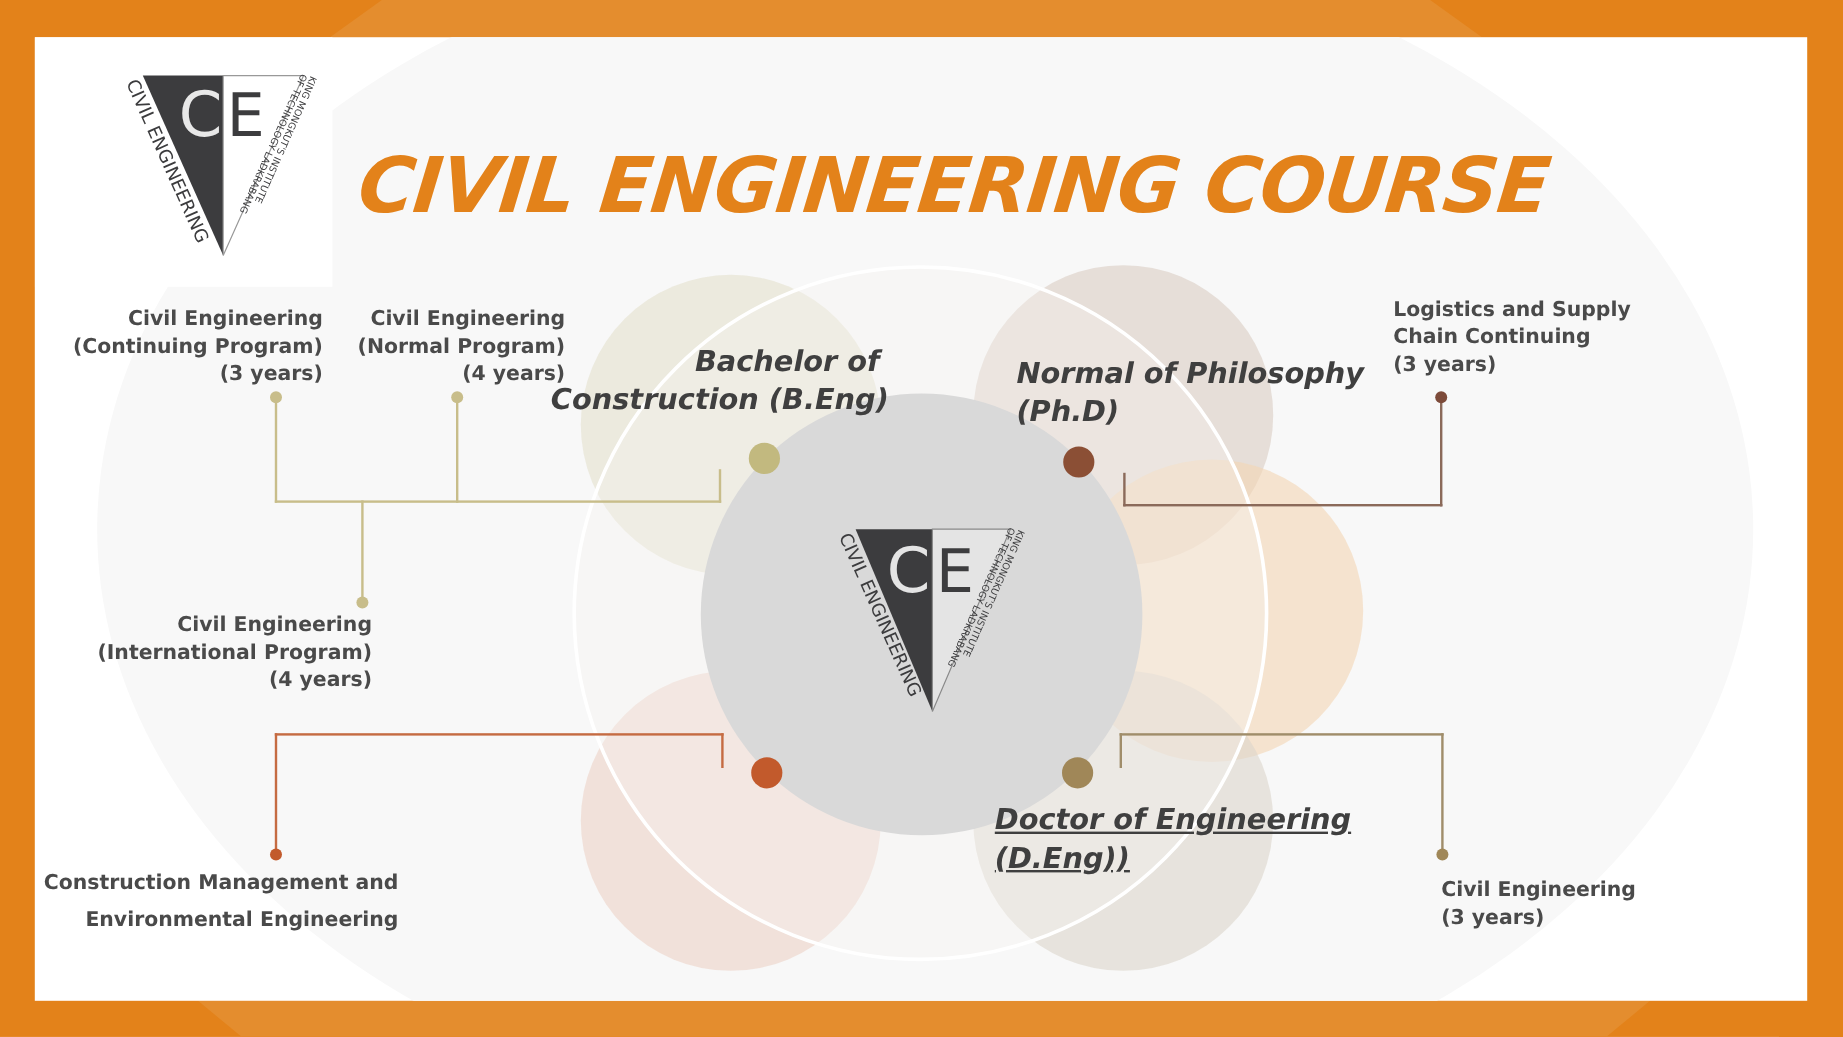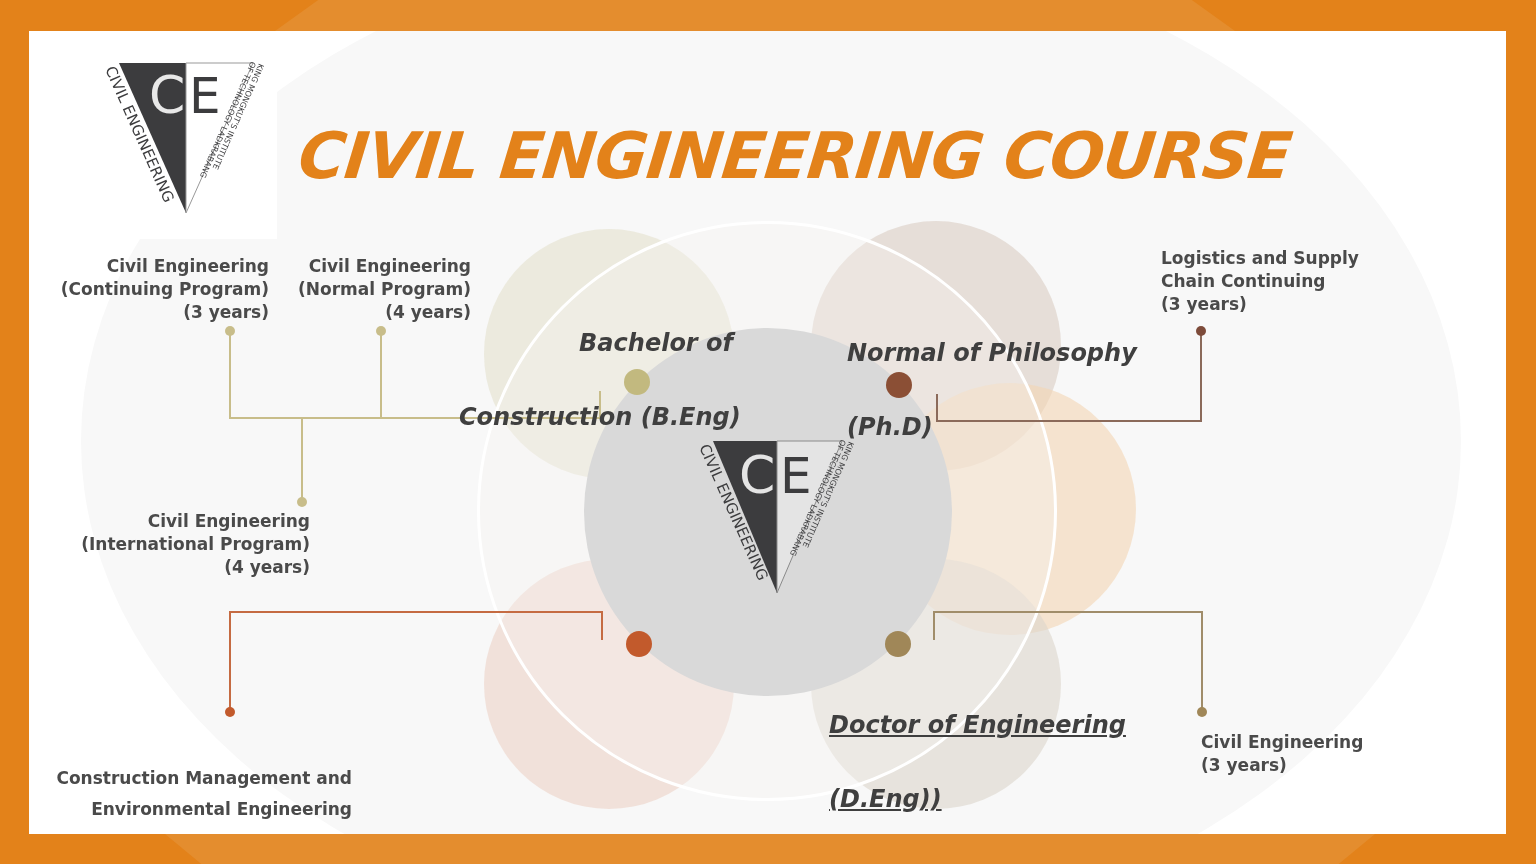--- a/index.html
+++ b/index.html
@@ -13,21 +13,21 @@
   .title { position:absolute; left:270px; top:88px; font-family:"DejaVu Sans", sans-serif; font-weight:bold; font-style:italic; font-size:64px; color:#e3821a; letter-spacing:-1px; transform:skewX(-6deg); white-space:nowrap; }
   .bubble { position:absolute; border-radius:50%; }
   .outer-ring { position:absolute; left:448px; top:190px; width:580px; height:580px; border-radius:50%; border:3px solid #ffffff; background:rgba(245,243,240,0.35); box-sizing:border-box; }
   .core { position:absolute; left:555px; top:297px; width:368px; height:368px; border-radius:50%; background:#d9d9d9; }
   .dot { position:absolute; border-radius:50%; }
   .line { position:absolute; }
   .lbl { position:absolute; font-family:"DejaVu Sans", sans-serif; font-size:17px; line-height:23px; color:#4a4a4a; font-weight:bold; }
   .lbl span { display:block; }
   .r { text-align:right; }
   .deg { position:absolute; font-family:"DejaVu Sans", sans-serif; font-weight:bold; font-style:italic; font-size:24px; line-height:32px; color:#3f3f3f; white-space:nowrap; }
-  .deg span { display:block;margin-top:42px; }
+  .deg span { display:block; }
   .logo { position:absolute; }
 </style>
 </head>
 <body>
 
 <div class="frame-band"></div>
 <div class="frame-trap-top"></div>
 <div class="frame-trap-bot"></div>
 
 <div class="canvas">
@@ -116,21 +116,21 @@
   <div class="lbl r" style="left:250px;top:224px;width:192px;">
     <span>Civil Engineering</span>
     <span>(Normal Program)</span>
     <span>(4 years)</span>
   </div>
   <div class="lbl r" style="left:20px;top:479px;width:261px;">
     <span>Civil Engineering</span>
     <span>(International Program)</span>
     <span>(4 years)</span>
   </div>
-  <div class="lbl r" style="left:24px;top:690px;width:299px;line-height:31px;margin-top:42px;">
+  <div class="lbl r" style="left:4px;top:690px;width:299px;line-height:31px;">
     <span>Construction Management and</span>
     <span>Environmental Engineering</span>
   </div>
   <div class="lbl" style="left:1132px;top:216px;width:240px;">
     <span>Logistics and Supply</span>
     <span>Chain Continuing</span>
     <span>(3 years)</span>
   </div>
   <div class="lbl" style="left:1172px;top:700px;width:200px;">
     <span>Civil Engineering</span>

